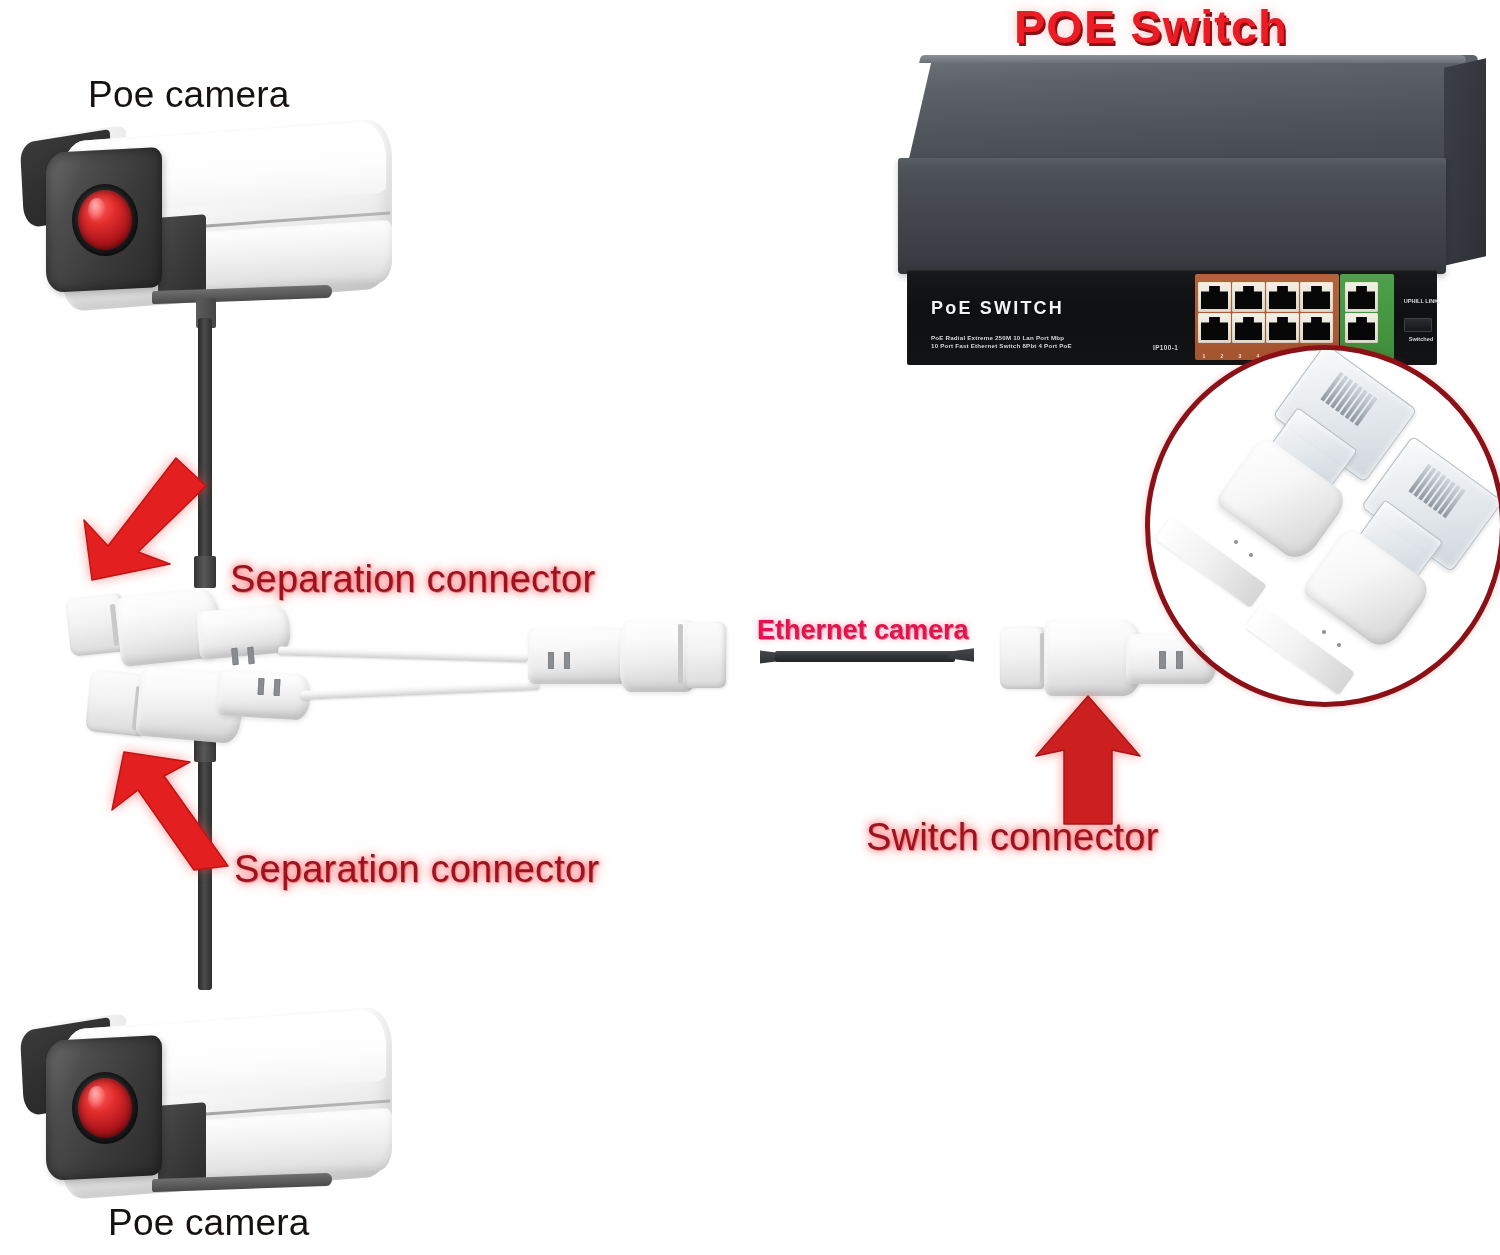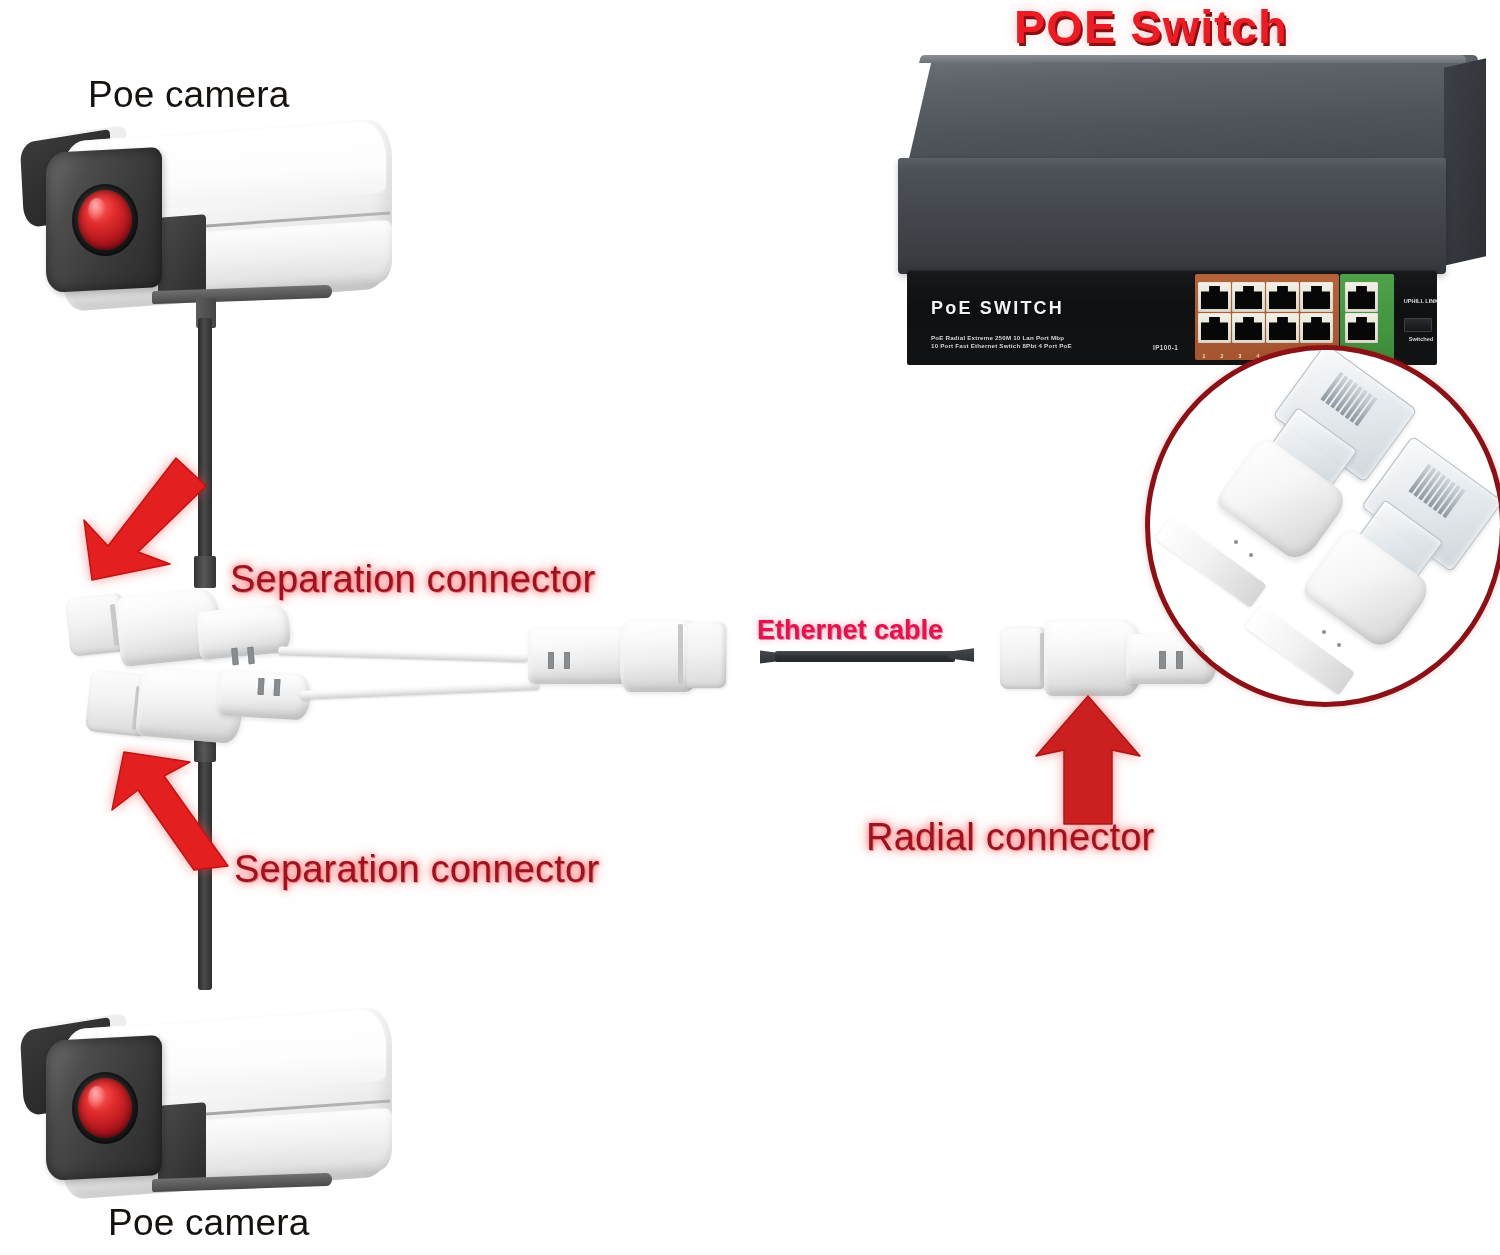--- a/index.html
+++ b/index.html
@@ -430,36 +430,36 @@
     <div class="slot" style="left:548px;top:652px;width:6px;height:17px;"></div>
     <div class="slot" style="left:564px;top:652px;width:6px;height:17px;"></div>
     <div class="conn-body" style="left:620px;top:620px;width:74px;height:72px;border-radius:10px 8px 8px 10px/22px 10px 10px 22px;"></div>
     <div class="conn-collar" style="left:686px;top:622px;width:40px;height:66px;border-radius:4px 7px 7px 4px;"></div>
     <div class="abs" style="left:678px;top:624px;width:5px;height:60px;background:#c7c7c7;border-radius:2px;"></div>
   </div>
 
   <div class="lbl lbl-red" style="left:230px;top:560px;">Separation connector</div>
   <div class="lbl lbl-red" style="left:234px;top:850px;">Separation connector</div>
 
-  <div class="lbl lbl-eth" style="left:757px;top:617px;">Ethernet cable</div>
+  <div class="lbl lbl-eth" style="left:757px;top:617px;">Ethernet camera</div>
   <div class="ethcap" style="left:760px;top:647px;clip-path:polygon(0 18%,100% 34%,100% 66%,0 82%);"></div>
   <div class="ethcable"></div>
   <div class="ethcap" style="left:948px;top:645px;clip-path:polygon(0 34%,100% 16%,100% 84%,0 66%);"></div>
 
   <div class="abs" style="left:0;top:0;width:1500px;height:1255px;pointer-events:none;">
     <div class="conn-collar" style="left:1000px;top:627px;width:44px;height:62px;border-radius:8px 4px 4px 8px;"></div>
     <div class="abs" style="left:1040px;top:633px;width:5px;height:50px;background:#c9c9c9;border-radius:2px;"></div>
     <div class="conn-body" style="left:1044px;top:620px;width:98px;height:76px;border-radius:8px 18px 18px 8px/12px 28px 28px 12px;"></div>
     <div class="conn-body" style="left:1126px;top:634px;width:90px;height:50px;border-radius:6px 12px 12px 6px/8px 18px 18px 8px;"></div>
     <div class="slot" style="left:1159px;top:651px;width:7px;height:18px;"></div>
     <div class="slot" style="left:1176px;top:651px;width:7px;height:18px;"></div>
     <div class="wire" style="left:1206px;top:654px;width:70px;height:9px;transform:rotate(-3deg);"></div>
   </div>
 
-  <div class="lbl lbl-red" style="left:866px;top:818px;">Radial connector</div>
+  <div class="lbl lbl-red" style="left:866px;top:818px;">Switch connector</div>
 
   <div class="arrow" style="left:78px;top:452px;">
     <svg width="140" height="135" viewBox="0 0 140 135" aria-hidden="true">
       <path d="M98 6 L128 34 L60 100 L92 112 L14 128 L6 68 L30 94 Z" fill="#e41f1f" stroke="#c01414" stroke-width="1.5" stroke-linejoin="round"></path>
     </svg>
   </div>
 
   <div class="arrow" style="left:98px;top:732px;">
     <svg width="145" height="140" viewBox="0 0 145 140" aria-hidden="true">
       <path d="M26 20 L92 30 L66 44 L130 134 L96 138 L40 58 L14 78 Z" fill="#e41f1f" stroke="#c01414" stroke-width="1.5" stroke-linejoin="round"></path>

